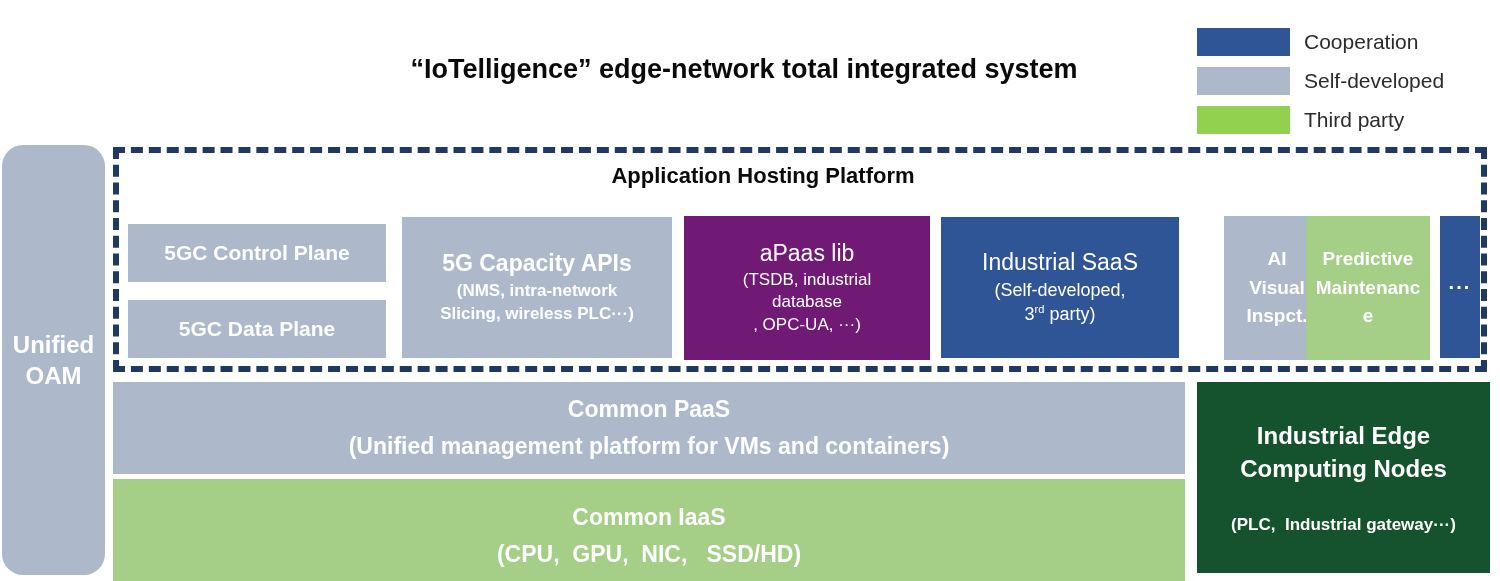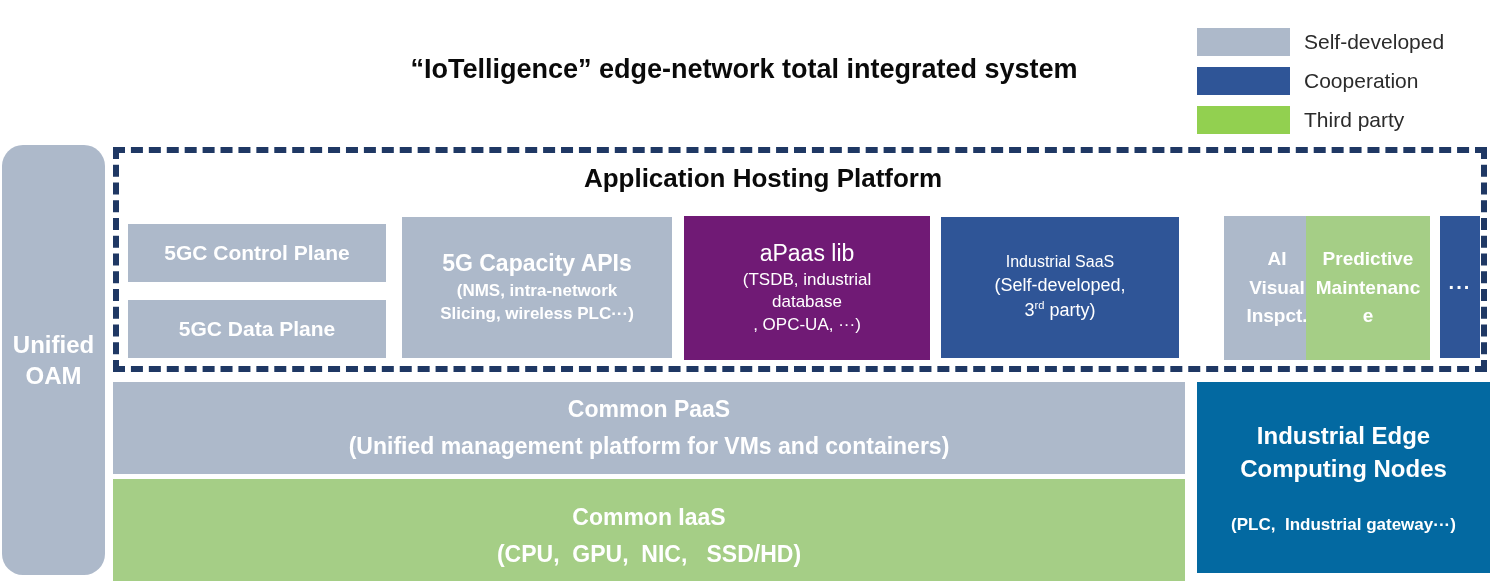--- a/index.html
+++ b/index.html
@@ -32,33 +32,33 @@
     left:2px; top:145px; width:103px; height:430px;
     font-size:24px; font-weight:bold; line-height:1.3;
   }
 
   #dashed {
     position:absolute; left:113px; top:147px; width:1374px; height:225px;
     border:6px dashed #1F3864; box-sizing:border-box;
   }
   #app-title {
     position:absolute; left:113px; top:163px; width:1300px;
-    text-align:center; font-size:26px; font-weight:bold; color:#0a0a0a;
+    text-align:center; font-size:22px; font-weight:bold; color:#0a0a0a;
   }
 
   #b-cp   { left:128px;  top:224px; width:258px; height:58px;  font-size:21px; font-weight:bold; }
   #b-dp   { left:128px;  top:300px; width:258px; height:58px;  font-size:21px; font-weight:bold; }
   #b-api  { left:402px;  top:217px; width:270px; height:141px; }
   #b-api .box-title   { font-size:23px; font-weight:bold; margin-bottom:3px; }
   #b-api .box-sub     { font-size:17px; font-weight:bold; line-height:1.35; }
   #b-apaas{ left:684px;  top:216px; width:246px; height:144px; }
   #b-apaas .box-title { font-size:23px; margin-bottom:2px; }
   #b-apaas .box-sub   { font-size:17px; line-height:1.3; }
   #b-saas { left:941px;  top:217px; width:238px; height:141px; }
-  #b-saas .box-title  { font-size:16px; margin-bottom:3px; }
+  #b-saas .box-title  { font-size:23px; margin-bottom:3px; }
   #b-saas .box-sub    { font-size:18px; line-height:1.3; }
   #b-ai   { left:1224px; top:216px; width:106px; height:144px;
             font-size:19px; font-weight:bold; line-height:1.5; padding:0 16px; }
   #b-pm   { left:1306px; top:216px; width:124px; height:144px;
             font-size:19px; font-weight:bold; line-height:1.5;
             overflow-wrap:anywhere; padding:0 9px; }
   #b-dots { left:1440px; top:216px; width:40px; height:142px;
             font-size:20px; font-weight:bold; letter-spacing:1px; }
 
   #paas { left:113px; top:382px; width:1072px; height:92px;
@@ -69,26 +69,26 @@
   #edge .box-title { font-size:24px; font-weight:bold; line-height:1.35; }
   #edge .box-sub   { font-size:17px; font-weight:bold; margin-top:2px; }
 </style>
 </head>
 <body>
 
 <div id="title">“IoTelligence” edge-network total integrated system</div>
 
 <div id="legend">
   <div class="legend-row">
+    <div class="legend-swatch" style="background-color: rgb(47, 85, 151);"></div>
+    <div class="legend-label">Cooperation</div>
+  </div>
+  <div class="legend-row">
     <div class="legend-swatch" style="background-color: rgb(173, 185, 202);"></div>
     <div class="legend-label">Self-developed</div>
-  </div>
-  <div class="legend-row">
-    <div class="legend-swatch" style="background-color: rgb(47, 85, 151);"></div>
-    <div class="legend-label">Cooperation</div>
   </div>
   <div class="legend-row">
     <div class="legend-swatch" style="background-color: rgb(146, 208, 80);"></div>
     <div class="legend-label">Third party</div>
   </div>
 </div>
 
 <div class="box" id="oam" style="background-color: rgb(173, 185, 202); border-radius: 21px;">
   <div>Unified OAM</div>
 </div>
@@ -140,17 +140,17 @@
 <div class="box" id="paas" style="background-color: rgb(173, 185, 202);">
   <div>Common PaaS</div>
   <div class="pre">(Unified management platform for VMs and containers)</div>
 </div>
 
 <div class="box" id="iaas" style="background-color: rgb(165, 206, 134);">
   <div>Common IaaS</div>
   <div class="pre">(CPU,  GPU,  NIC,   SSD/HD)</div>
 </div>
 
-<div class="box" id="edge" style="background-color: #0369a1; gap: 28px;">
+<div class="box" id="edge" style="background-color: #14532d; gap: 28px;">
   <div class="box-title pre">Industrial Edge
 Computing Nodes</div>
   <div class="box-sub pre">(PLC,  Industrial gateway···)</div>
 </div>
 
 </body></html>

